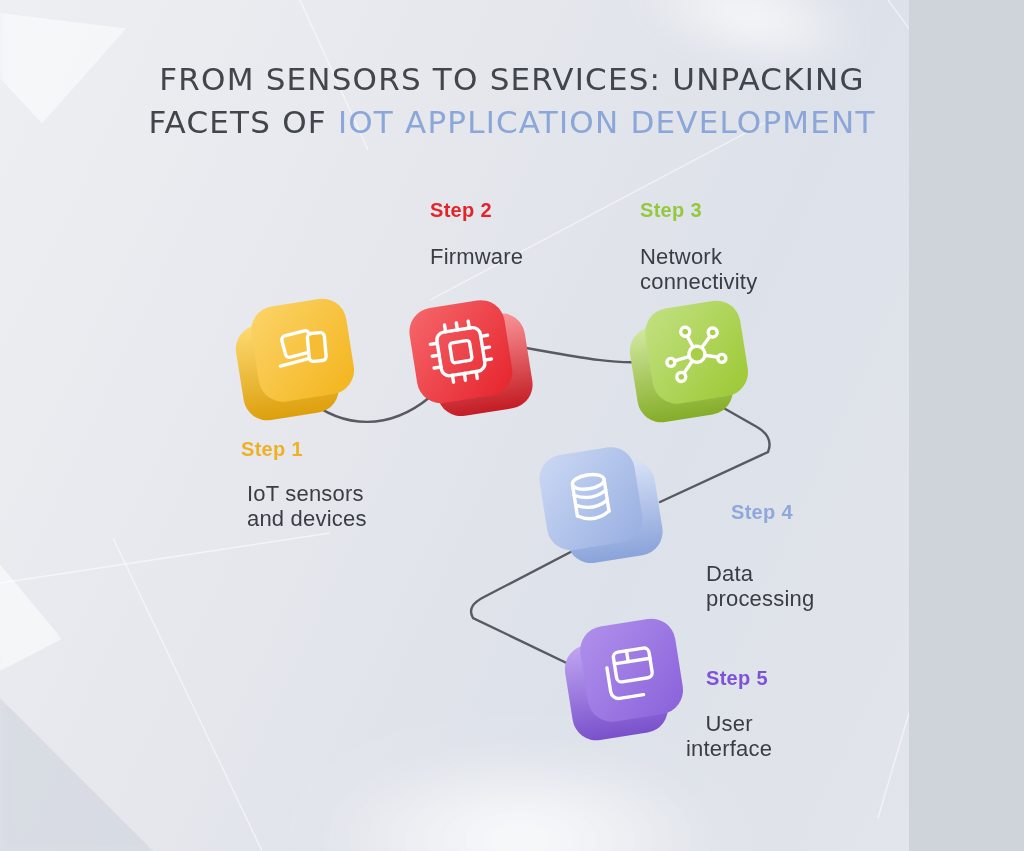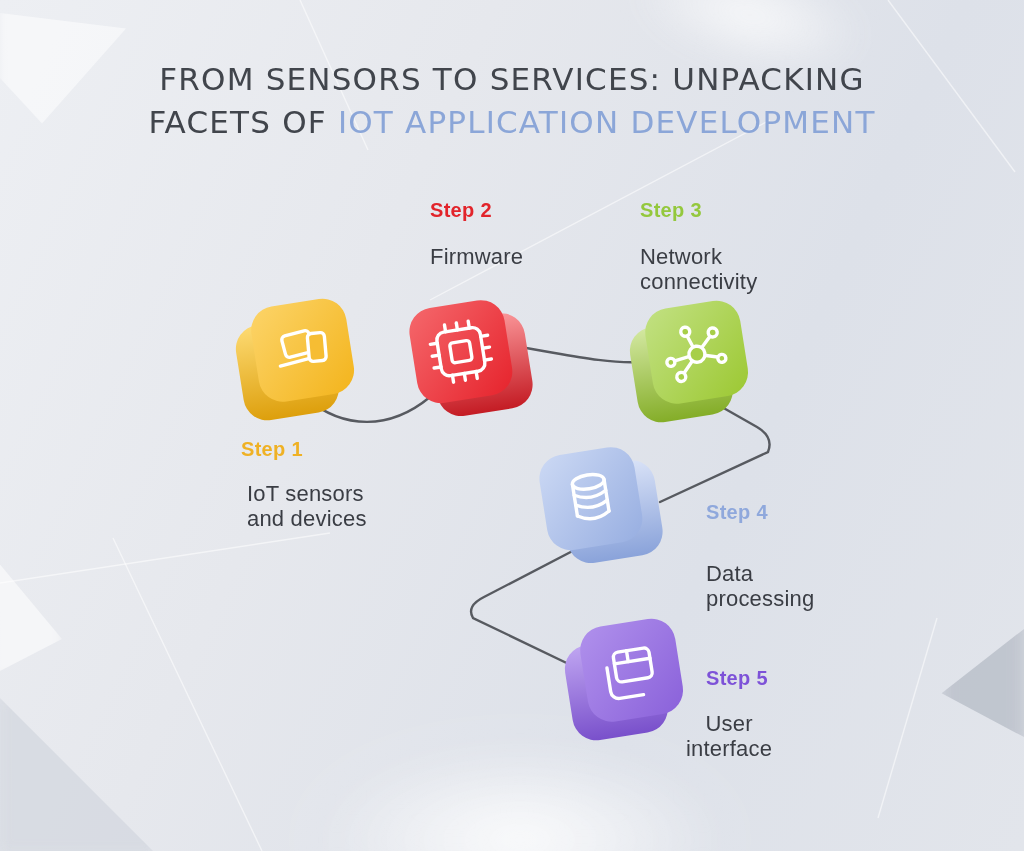--- a/index.html
+++ b/index.html
@@ -1,17 +1,17 @@
 <!DOCTYPE html>
 <html><head>
 <meta charset="utf-8">
 <style>
   html,body{margin:0;padding:0;background:#cfd3da;}
   .canvas{
-    position:relative;width:1024px;height:851px;overflow:hidden;
+    position:relative;width:909px;height:851px;overflow:hidden;
     background:linear-gradient(115deg,#edeff3 0%,#e6e8ed 35%,#dde1e9 68%,#e2e5eb 100%);
     font-family:"Liberation Sans","DejaVu Sans",sans-serif;
   }
   
   .facet{position:absolute;pointer-events:none;}
   .facet-topleft{left:0;top:0;width:210px;height:130px;background:#ffffff;opacity:.5;filter:blur(3px);
     clip-path:polygon(0 10%,60% 22%,20% 95%,0 60%);}
   .facet-topright-blob{left:630px;top:-35px;width:240px;height:100px;opacity:.8;filter:blur(16px);
     background:radial-gradient(ellipse at center,#ffffff 0%,rgba(255,255,255,0) 70%);transform:rotate(14deg);}
   .facet-right-dark{left:938px;top:615px;width:90px;height:135px;background:#a7adb9;opacity:.55;filter:blur(9px);
@@ -230,21 +230,21 @@
     <div>Firmware</div>
     <div></div>
   </div>
 
   <div class="step-label lbl3" style="left:640px;top:199px;">Step 3</div>
   <div class="step-title" style="left:640px;top:244px;">
     <div>Network</div>
     <div>connectivity</div>
   </div>
 
-  <div class="step-label lbl4" style="left:706px;top:501px;">Step 4</div>
+  <div class="step-label lbl4" style="left:731px;top:501px;">Step 4</div>
   <div class="step-title" style="left:706px;top:561px;">
     <div>Data</div>
     <div>processing</div>
   </div>
 
   <div class="step-label lbl5" style="left:706px;top:667px;">Step 5</div>
   <div class="step-title" style="left:686px;top:711px;text-align:center;">
     <div>User</div>
     <div>interface</div>
   </div>

